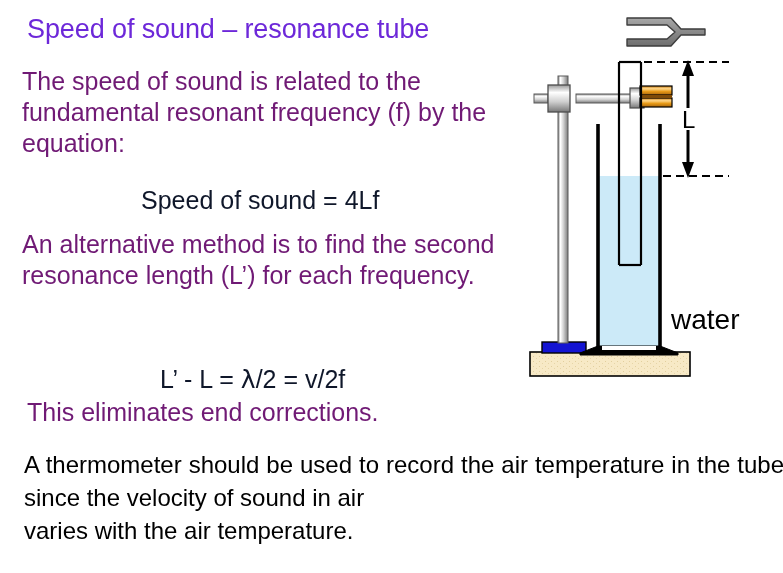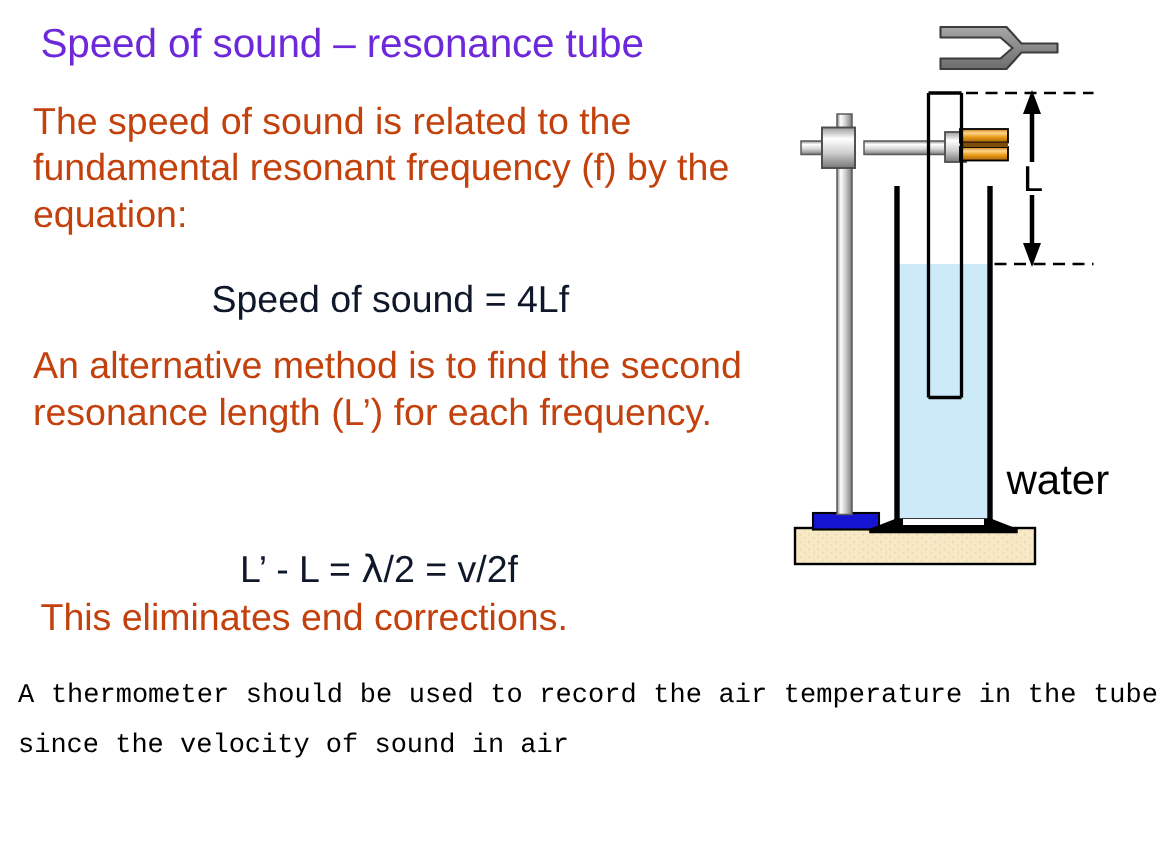--- a/index.html
+++ b/index.html
@@ -24,47 +24,46 @@
     font-size: 27px;
     color: #6d28d9;
     white-space: nowrap;
     letter-spacing: -0.1px;
   }
 
   .body-para {
     position: absolute;
     font-size: 25px;
     line-height: 31px;
-    color: #c2410c;
+    color: #701a75;
   }
 
   #para-1 { left: 22px; top: 66px;  width: 500px; }
   #para-2 { left: 22px; top: 229px; width: 510px; }
   #para-3 { left: 27px; top: 397px; width: 500px; }
 
   .equation {
     position: absolute;
     font-size: 25px;
     color: #0f172a;
     white-space: nowrap;
   }
   #equation-1 { left: 141px; top: 186px; }
   #equation-2 { left: 160px; top: 365px; }
   .lambda-glyph { font-family: "DejaVu Sans", sans-serif; font-size: 25px; }
 
   #para-bottom {
     position: absolute;
-    left: 12px;
+    left: 24px;
     top: 448px;
     width: 760px;
-    font-size: 18px;
+    font-size: 24px;
     line-height: 33px;
     text-align: justify;
     text-justify: inter-word;
-    font-family: Liberation Mono, monospace;
   }
   #para-bottom .last-line { display: block; text-align: left; }
 
   
   #apparatus-diagram {
     position: absolute;
     left: 520px;
     top: 0px;
     width: 263px;
     height: 400px;
@@ -100,20 +99,21 @@
 
 <div class="equation" id="equation-2">
   <span>L’ - L = </span><span class="lambda-glyph">λ</span><span>/2 = v/2f</span>
 </div>
 
 <div class="body-para" id="para-3">This eliminates end corrections.</div>
 
 <div id="para-bottom">
   <span>A thermometer should be used to record the air</span>
   <span>temperature in the tube since the velocity of sound in air</span>
+  <span class="last-line">varies with the air temperature.</span>
 </div>
 
 <div id="apparatus-diagram">
 <svg width="263" height="400" viewBox="0 0 263 400" xmlns="http://www.w3.org/2000/svg">
   <defs>
     <linearGradient id="gradRodV" x1="0" y1="0" x2="1" y2="0">
       <stop offset="0%" stop-color="#888888"></stop>
       <stop offset="25%" stop-color="#ffffff"></stop>
       <stop offset="55%" stop-color="#d0d0d0"></stop>
       <stop offset="100%" stop-color="#7a7a7a"></stop>

